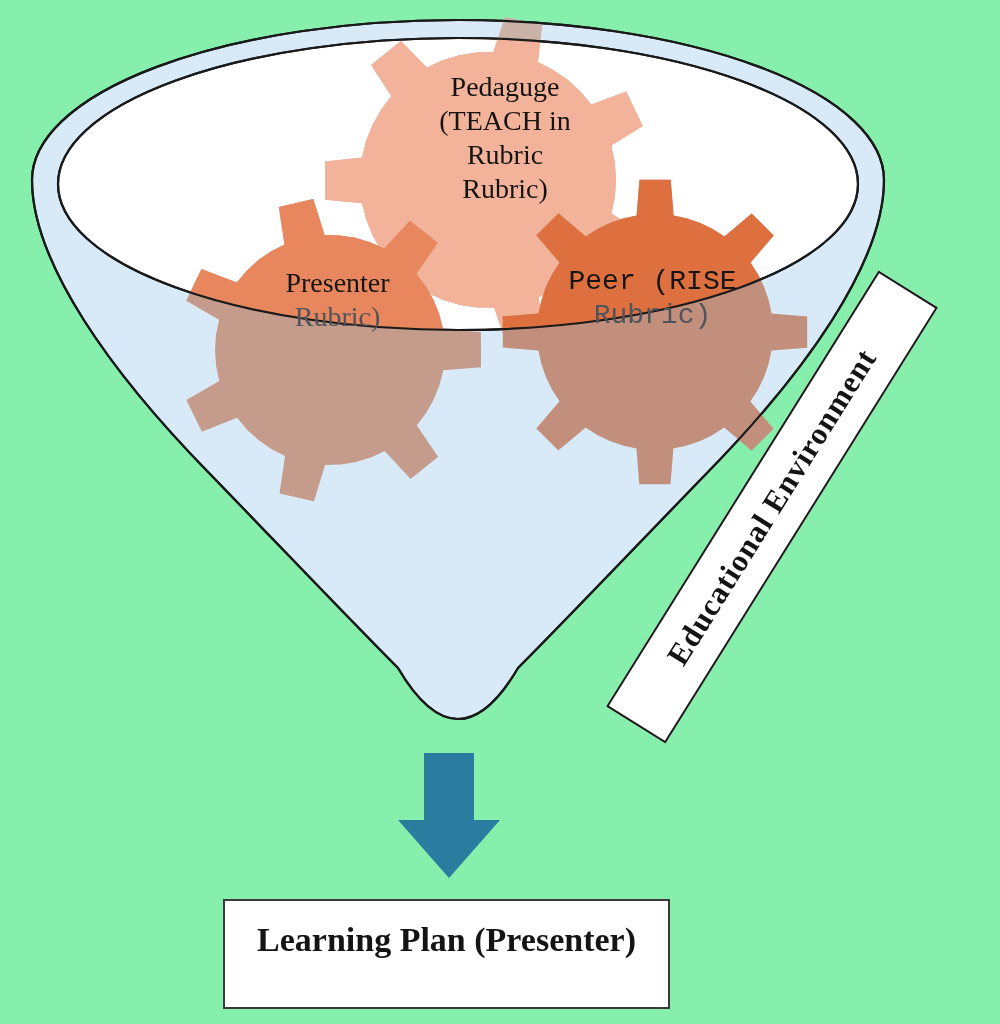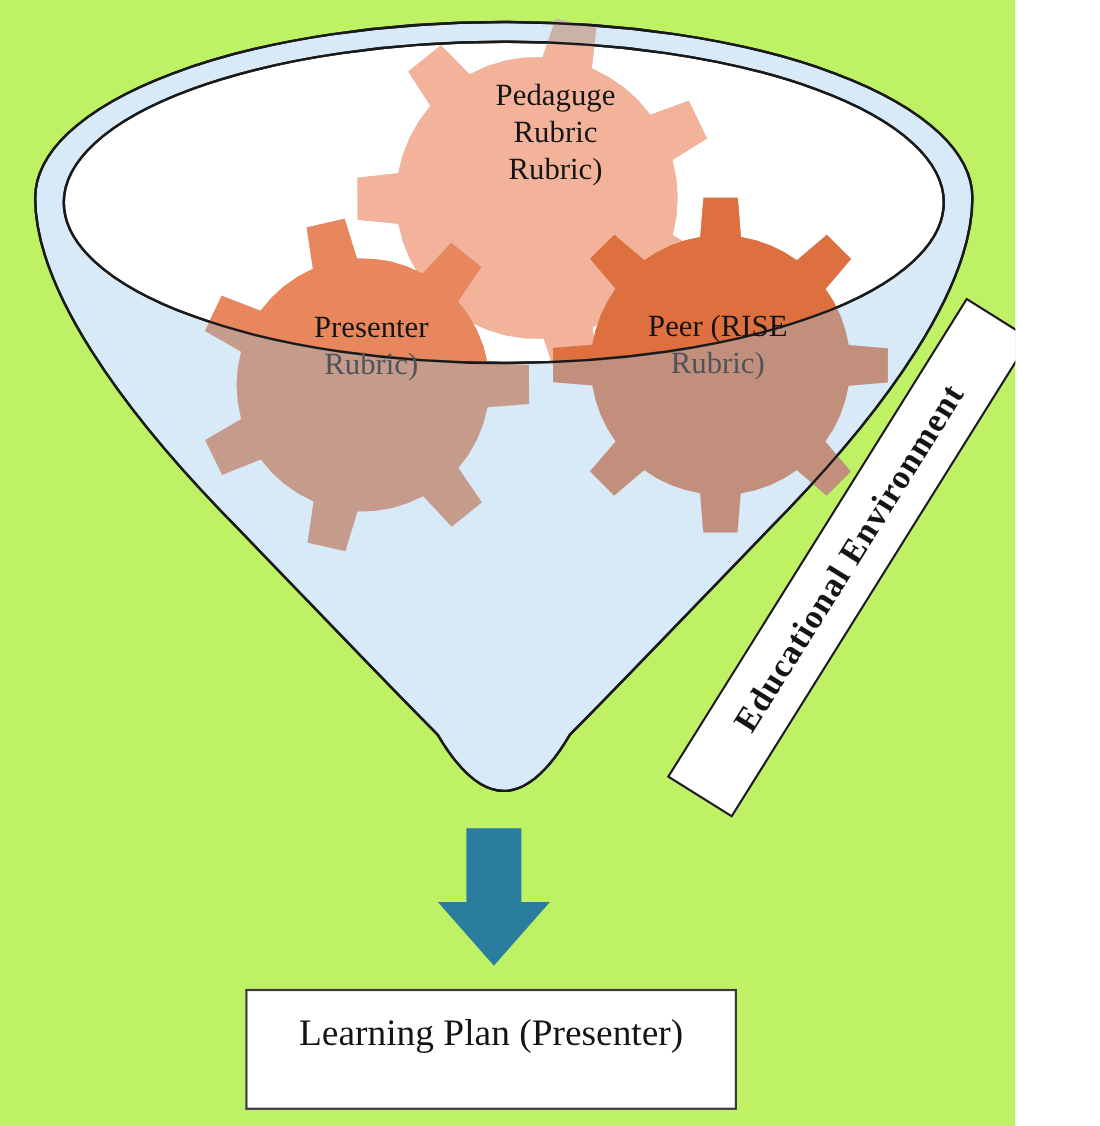--- a/index.html
+++ b/index.html
@@ -1,17 +1,17 @@
 <!DOCTYPE html>
 <html style="--outline: #1A1A1A; --text: #141414; --dim: #4F545C; --boxborder: #3A3A3A;"><head>
 <meta charset="utf-8">
 <style>
   html,body{margin:0;padding:0;background:#fff;}
   .stage{
-    position:relative;width:923px;height:1024px;background:#bef264;overflow:hidden;
+    position:relative;width:1000px;height:1024px;background:#86efac;overflow:hidden;
     font-family:"Liberation Serif", serif;
   }
   .stage svg{position:absolute;left:0;top:0;}
   .outline{stroke:var(--outline,#1a1a1a);stroke-width:2.2;}
   .nofill{fill:none;}
   .gear-label{
     position:absolute;text-align:center;font-size:28px;line-height:34px;
     color:var(--text,#141414);pointer-events:none;
   }
   .gear-label .dim{color:var(--dim,#4f545c);}
@@ -21,21 +21,21 @@
     transform:rotate(-58deg);transform-origin:center center;
     background:#fff;border:2px solid var(--outline,#1a1a1a);
     display:flex;align-items:center;justify-content:center;
     font-weight:bold;font-size:31px;color:var(--text,#141414);
     letter-spacing:1px;
   }
   .output-box{
     position:absolute;left:223px;top:899px;width:447px;height:110px;
     background:#fff;border:2px solid var(--boxborder,#3a3a3a);
     box-sizing:border-box;display:flex;justify-content:center;align-items:flex-start;
-    padding-top:20px;font-weight:normal;font-size:34px;color:var(--text,#141414);
+    padding-top:20px;font-weight:bold;font-size:34px;color:var(--text,#141414);
   }
 </style>
 </head>
 <body>
 
 <div class="stage">
 
   <svg width="1000" height="1024" viewBox="0 0 1000 1024">
     <defs>
       <clipPath id="bowlClip">
@@ -69,30 +69,31 @@
              Q 458 770 398 668
              C 352 622 274 540 210 474
              C 110 372 32 262 32 180 Z"></path>
     <ellipse class="outline nofill" cx="458" cy="184" rx="400" ry="146"></ellipse>
 
     <polygon points="424,753 474,753 474,820 500,820 449,878 398,820 424,820" fill="#2B7DA0"></polygon>
   </svg>
 
   <div class="gear-label" style="left:375px;top:70px;width:260px;">
     <span>Pedaguge</span>
+    <span>(TEACH in</span>
     <span>Rubric</span>
     <span>Rubric)</span>
   </div>
 
-  <div class="gear-label" style="left:210px;top:281px;width:255px;">
+  <div class="gear-label" style="left:210px;top:266px;width:255px;">
     <span>Presenter</span>
     <span class="dim">Rubric)</span>
   </div>
 
-  <div class="gear-label" style="left:520px;top:280px;width:265px;">
+  <div class="gear-label" style="left:520px;top:265px;width:265px;font-family:Liberation Mono, monospace;">
     <span>Peer (RISE</span>
     <span class="dim">Rubric)</span>
   </div>
 
   <div class="env-box">
     <span>Educational Environment</span>
   </div>
 
   <div class="output-box">
     <span>Learning Plan (Presenter)</span>

